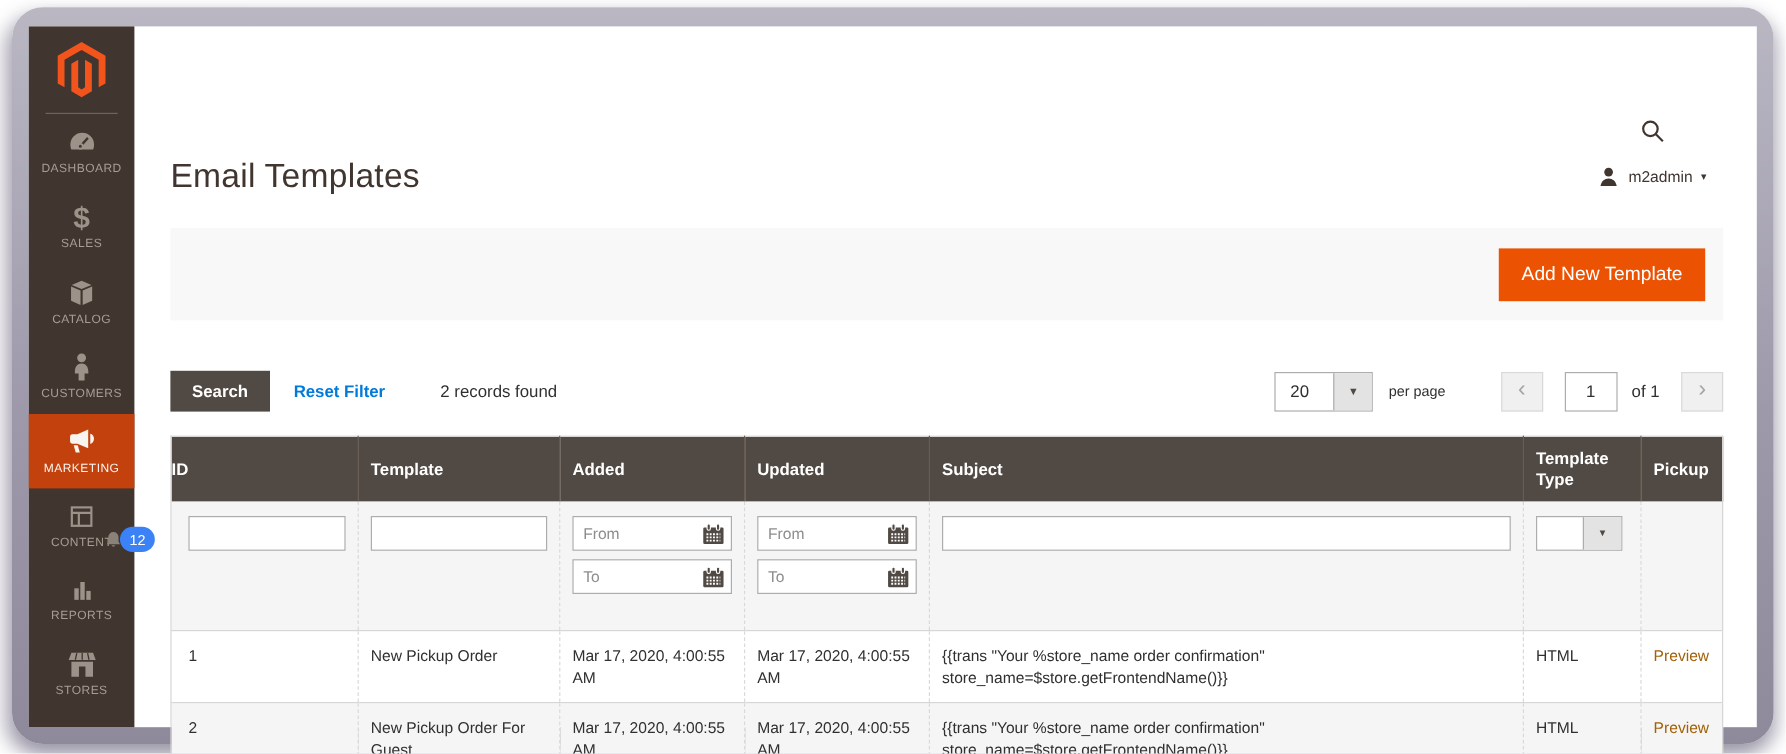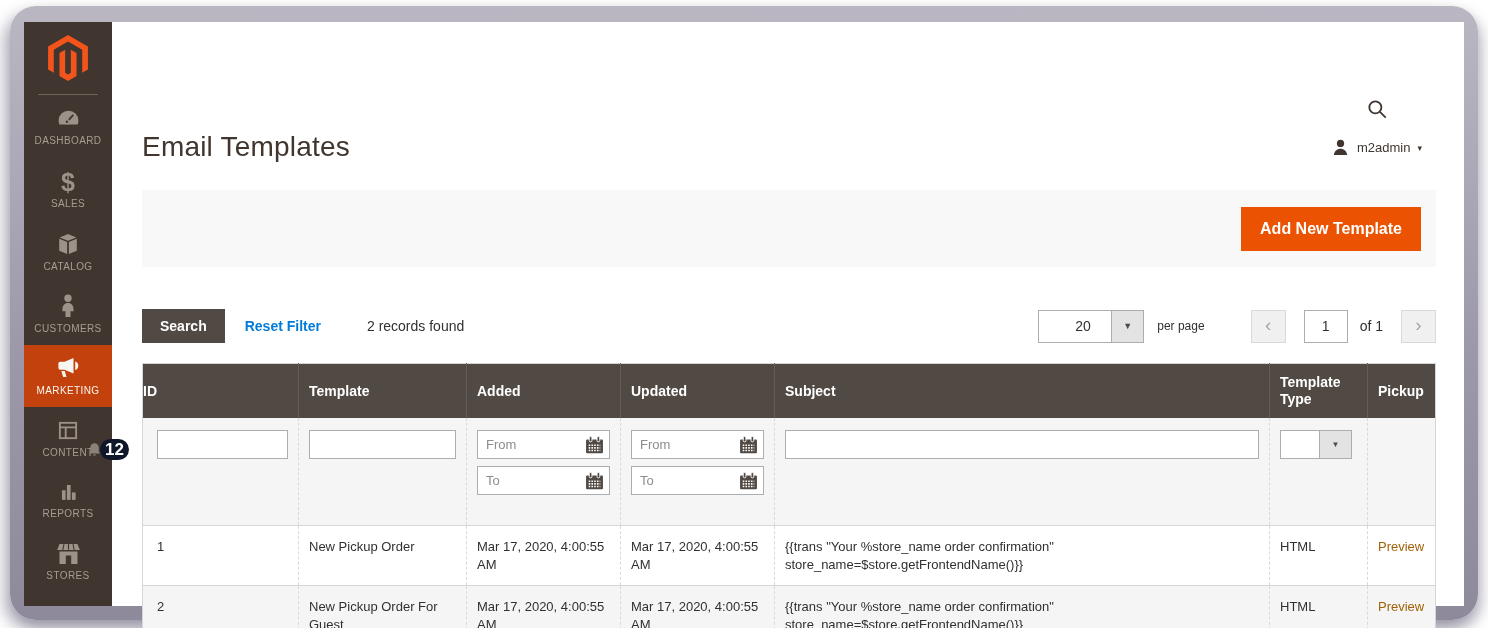--- a/index.html
+++ b/index.html
@@ -28,51 +28,51 @@
     justify-content:center; gap:5px; cursor:pointer; color:#9d9289; position:relative;
   }
   .side-item .lbl { font-size:10px; letter-spacing:.4px; color:#a79d94; }
   .side-item.active { background:#c2410c; }
   .side-item.active .lbl, .side-item.active { color:#f8f5f0; }
   .dollar { font-size:25px; font-weight:700; line-height:22px; }
   .content-notif {
     position:absolute; left:62px; bottom:9px; display:flex; align-items:center; z-index:10;
   }
   .notif-badge {
-    margin-left:-3px; background:#0f172a; color:#fff; border-radius:11px;
-    height:21px; min-width:25px; padding:0 2px; font-size:17px; font-weight:700;
+    margin-left:-3px; background:#3b82f6; color:#fff; border-radius:11px;
+    height:21px; min-width:25px; padding:0 2px; font-size:12px; font-weight:400;
     display:flex; align-items:center; justify-content:center;
   }
   
   .main { flex:1; padding:0 30px; box-sizing:border-box; position:relative; }
   .page-header { display:flex; justify-content:space-between; align-items:flex-end; margin-top:76px; }
   h1.title { margin:0; font-size:28px; font-weight:400; color:#41362f; letter-spacing:.2px; }
   .user-area { display:flex; align-items:center; gap:18px; margin-bottom:6px; padding-right:14px;flex-direction:column; }
   .icon-btn { display:flex; align-items:center; cursor:pointer; }
   .user-menu { display:flex; align-items:center; gap:7px; cursor:pointer; }
   .username { font-size:13px; color:#41362f; }
   .caret { font-size:9px; color:#41362f; }
   .actions-band {
     margin-top:27px; height:77px; background:#f8f8f8;
     display:flex; align-items:center; justify-content:flex-end; padding-right:15px; box-sizing:border-box;
   }
   .btn-primary {
     background:#eb5202; color:#fff; border:none; font-family:inherit;
-    font-size:16px; font-weight:700; padding:13px 19px; cursor:pointer;
+    font-size:16px; font-weight:400; padding:13px 19px; cursor:pointer;
   }
   .toolbar { margin-top:42px; display:flex; align-items:center; justify-content:space-between; }
   .toolbar-left { display:flex; align-items:center; }
   .btn-search {
     background:#514943; color:#fff; border:none; font-family:inherit;
     font-size:14px; font-weight:600; padding:9px 18px; cursor:pointer;
   }
   .reset-link { color:#007bdb; font-size:14px; font-weight:600; text-decoration:none; margin-left:20px; }
   .records { font-size:14px; color:#303030; margin-left:46px; }
   .toolbar-right { display:flex; align-items:center; }
-  .pp-select { display:flex; height:33px; border:1px solid #adadad; background:#fff; box-sizing:border-box; cursor:pointer;padding-left:24px; }
+  .pp-select { display:flex; height:33px; border:1px solid #adadad; background:#fff; box-sizing:border-box; cursor:pointer; }
   .pp-val { width:48px; display:flex; align-items:center; padding-left:12px; font-size:14px; box-sizing:border-box; }
   .seg-caret {
     width:31px; background:#e3e3e3; border-left:1px solid #adadad;
     display:flex; align-items:center; justify-content:center; font-size:9px; color:#514943;
   }
   .pp-label { font-size:12px; margin-left:13px; margin-right:46px; }
   .pager-btn {
     width:35px; height:33px; background:#f0f0f0; border:1px solid #d9d9d9;
     color:#a5a5a5; font-size:19px; display:flex; align-items:center; justify-content:center;
     cursor:default; box-sizing:border-box; padding-bottom:3px;

